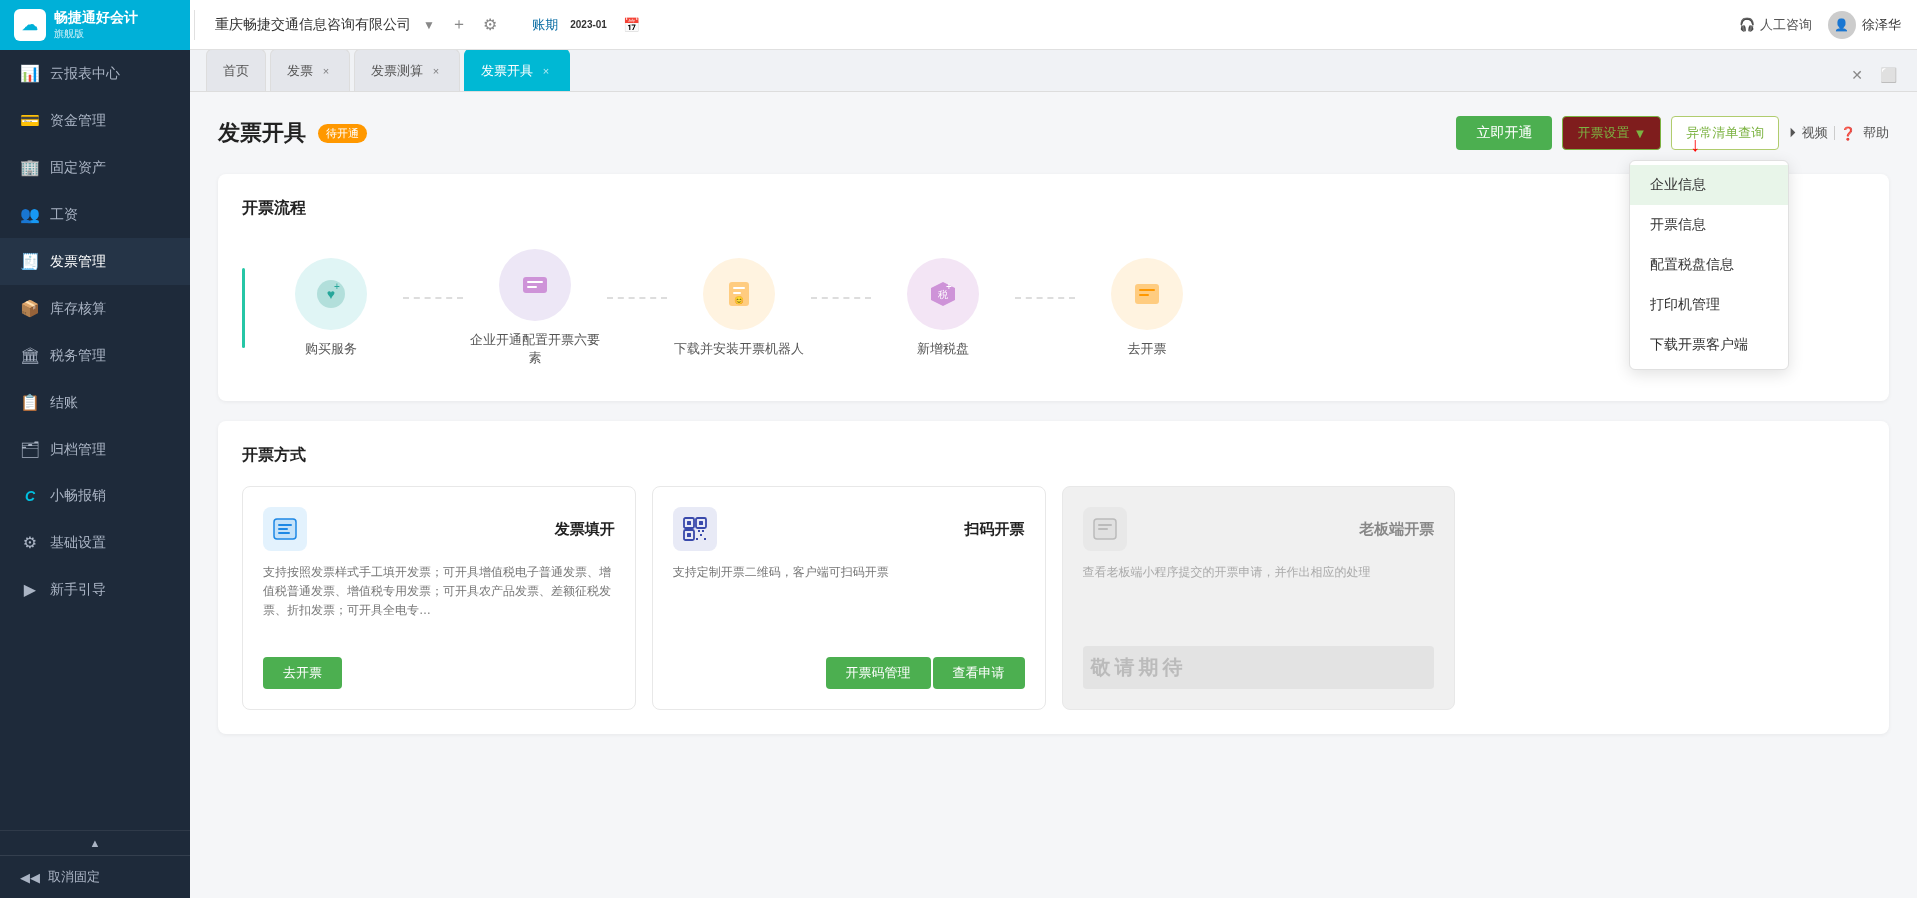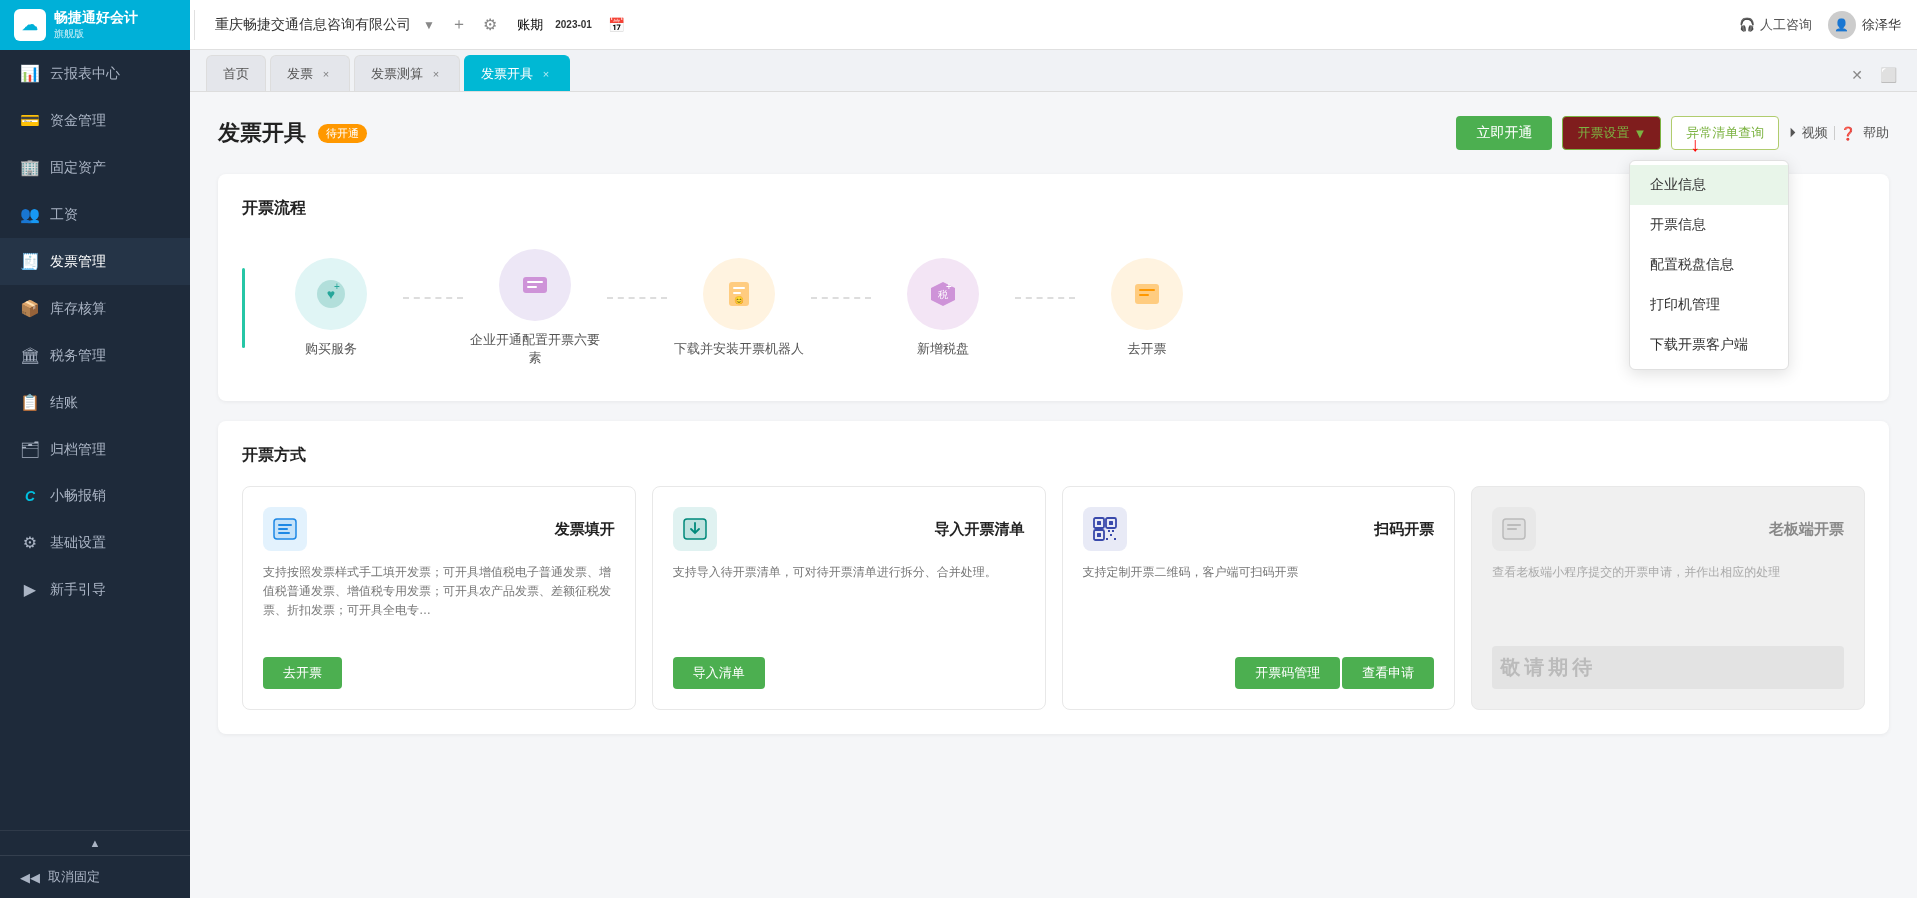--- a/index.html
+++ b/index.html
@@ -14,21 +14,21 @@
       align-items: center;
       padding: 0 16px;
       gap: 12px;
       flex-shrink: 0;
     }
     .company-name {
       font-size: 14px;
       color: #333;
       font-weight: 500;
     }
-    .period-label { font-size: 13px; color: #000000; margin-left: 8px; }
+    .period-label { font-size: 13px; color: #0369a1; margin-left: 23px; }
     .period-value { font-size: 10px; color: #333; font-weight: bold; }
     .top-bar-right { margin-left: auto; display: flex; align-items: center; gap: 16px; }
     .service-btn { font-size: 13px; color: #555; display: flex; align-items: center; gap: 4px; cursor: pointer; }
     .user-info { display: flex; align-items: center; gap: 6px; font-size: 13px; color: #333; cursor: pointer; }
     .user-avatar { width: 28px; height: 28px; border-radius: 50%; background: #ccc; display: flex; align-items: center; justify-content: center; color: #fff; font-size: 12px; }
 
     
     .main-layout {
       display: flex;
       flex: 1;
@@ -87,21 +87,21 @@
       background: #f0f2f5;
       display: flex;
       align-items: flex-end;
       padding: 0 16px;
       gap: 4px;
       border-bottom: 1px solid #ddd;
       flex-shrink: 0;
       position: relative;
     }
     .tab {
-      height: 36px;
+      height: 42px;
       padding: 0 16px;
       border-radius: 6px 6px 0 0;
       display: flex;
       align-items: center;
       gap: 6px;
       font-size: 13px;
       cursor: pointer;
       background: #e4e6eb;
       color: #555;
       border: 1px solid #ddd;
@@ -590,34 +590,20 @@
                     <rect x="7" y="13" width="10" height="2" rx="1" fill="#1e88e5"></rect>
                     <rect x="7" y="17" width="12" height="2" rx="1" fill="#1e88e5"></rect>
                   </svg>
                 </div>
                 <span class="method-title">发票填开</span>
               </div>
               <div class="method-desc">支持按照发票样式手工填开发票；可开具增值税电子普通发票、增值税普通发票、增值税专用发票；可开具农产品发票、差额征税发票、折扣发票；可开具全电专…</div>
               <button class="btn-green-solid">去开票</button>
             </div>
 
-            <div class="method-card">
-              <div class="method-card-header">
-                <div class="method-icon teal">
-                  <svg width="28" height="28" viewBox="0 0 28 28">
-                    <rect x="3" y="4" width="22" height="20" rx="3" fill="#00897b" opacity="0.15"></rect>
-                    <rect x="3" y="4" width="22" height="20" rx="3" fill="none" stroke="#00897b" stroke-width="1.5"></rect>
-                    <path d="M14 8 L14 17 M10 14 L14 18 L18 14" stroke="#00897b" stroke-width="1.8" fill="none" stroke-linecap="round"></path>
-                  </svg>
-                </div>
-                <span class="method-title">导入开票清单</span>
-              </div>
-              <div class="method-desc">支持导入待开票清单，可对待开票清单进行拆分、合并处理。</div>
-              <button class="btn-green-solid">导入清单</button>
-            </div>
 
             <div class="method-card">
               <div class="method-card-header">
                 <div class="method-icon indigo">
                   <svg width="28" height="28" viewBox="0 0 28 28">
                     <rect x="3" y="3" width="10" height="10" rx="1.5" fill="none" stroke="#3949ab" stroke-width="1.8"></rect>
                     <rect x="15" y="3" width="10" height="10" rx="1.5" fill="none" stroke="#3949ab" stroke-width="1.8"></rect>
                     <rect x="3" y="15" width="10" height="10" rx="1.5" fill="none" stroke="#3949ab" stroke-width="1.8"></rect>
                     <rect x="6" y="6" width="4" height="4" rx="0.5" fill="#3949ab"></rect>
                     <rect x="18" y="6" width="4" height="4" rx="0.5" fill="#3949ab"></rect>

